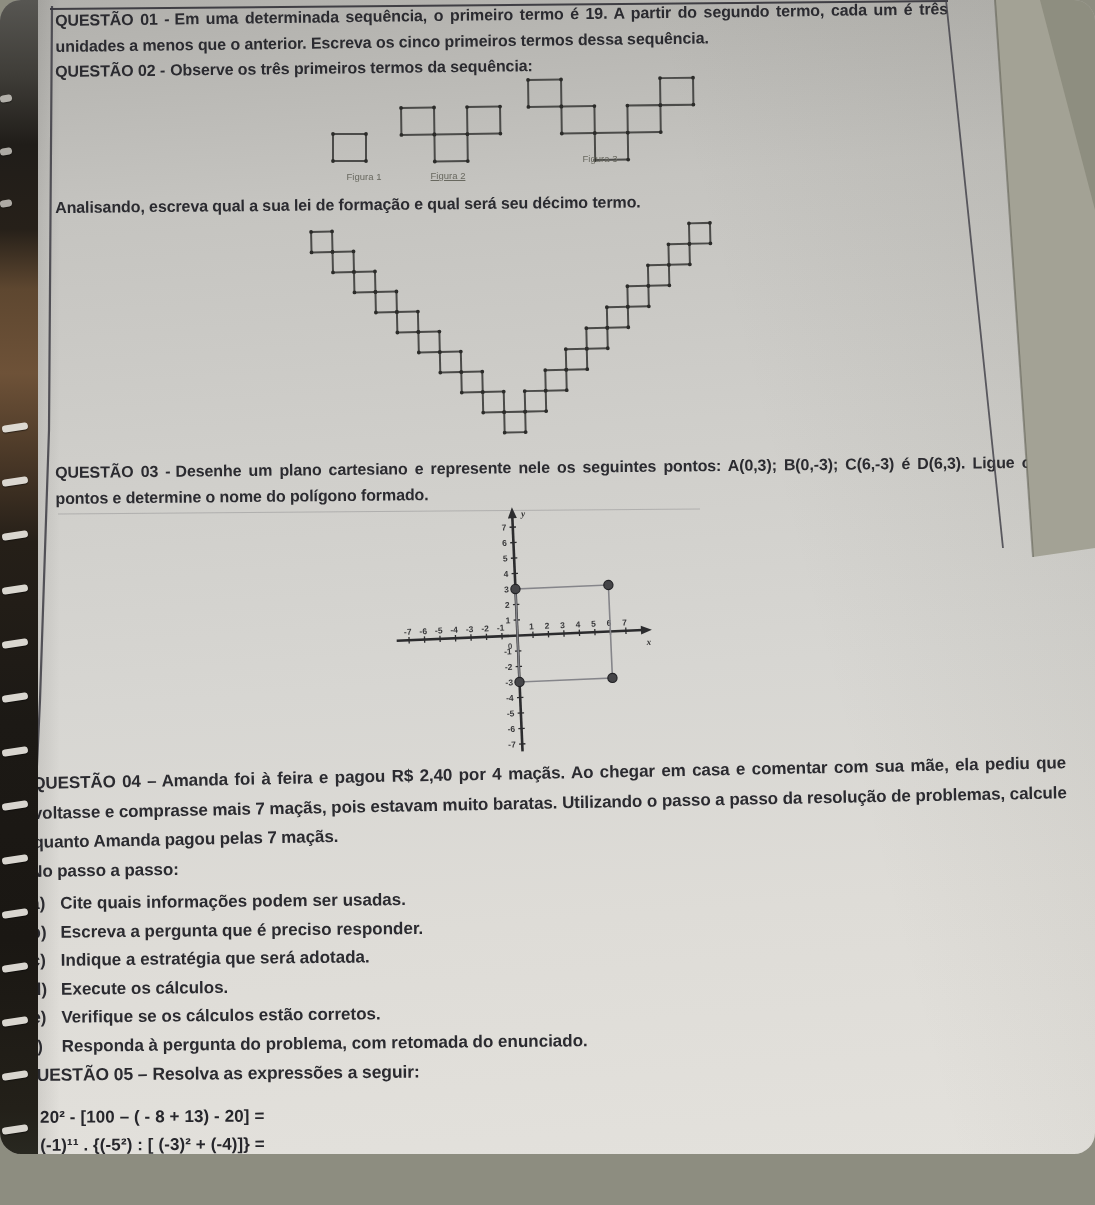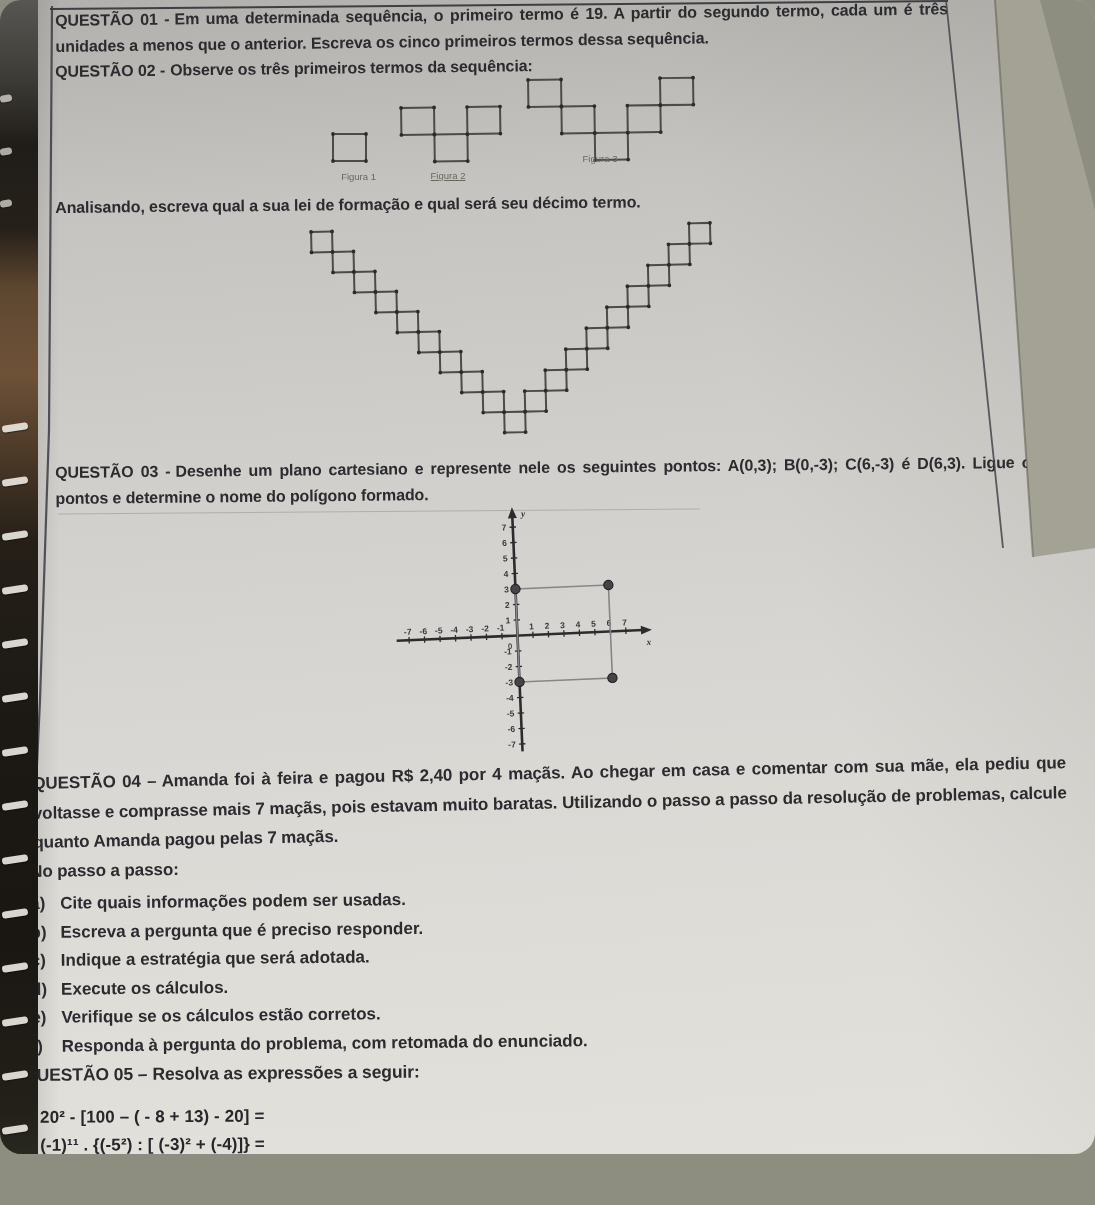--- a/index.html
+++ b/index.html
@@ -27,21 +27,21 @@
   .expr{font-weight:700;font-size:17px;line-height:27.5px;color:#26262b;letter-spacing:.1px;}
   .expr .mk{width:27px;}
   .figsvg{position:absolute;transform-origin:left top;}
   #fig1{left:330px;top:131px;}
   #fig2{left:398px;top:105px;transform:rotate(-0.8deg);}
   #fig3{left:525px;top:77px;transform:rotate(-0.8deg);}
   #bigv{left:308px;top:229px;transform:rotate(-1.3deg);}
   #plane{position:absolute;left:383px;top:497px;transform:rotate(-2.5deg);transform-origin:center center;}
   .flab{position:absolute;font-weight:400;font-size:9.5px;line-height:10px;color:#68685f;
     width:80px;text-align:center;}
-  #flab1{left:296px;top:172px;text-align:right;} #flab2{left:408px;top:171px;text-decoration:underline;} #flab3{left:560px;top:154px;}
+  #flab1{left:324px;top:172px;} #flab2{left:408px;top:171px;text-decoration:underline;} #flab3{left:560px;top:154px;}
   .matm rect{fill:none;stroke:#4b4b49;stroke-width:2;}
   .matm circle{fill:#2c2c2a;}
   .ax{stroke:#2c2c2e;stroke-width:2.6;}
   .tk{stroke:#2c2c2e;stroke-width:1.3;}
   .lbl{font-family:"Liberation Sans",sans-serif;font-weight:700;font-size:8.5px;fill:#38383a;}
   .lbl0{font-size:8px;fill:#4a4a4c;}
   .axname{font-family:"Liberation Serif",serif;font-style:italic;font-weight:700;font-size:9px;fill:#333;}
   .arw{fill:#2c2c2e;}
   .shape{fill:none;stroke:#85858a;stroke-width:1.6;}
   .pt{fill:#454548;stroke:#232326;stroke-width:1.2;}

